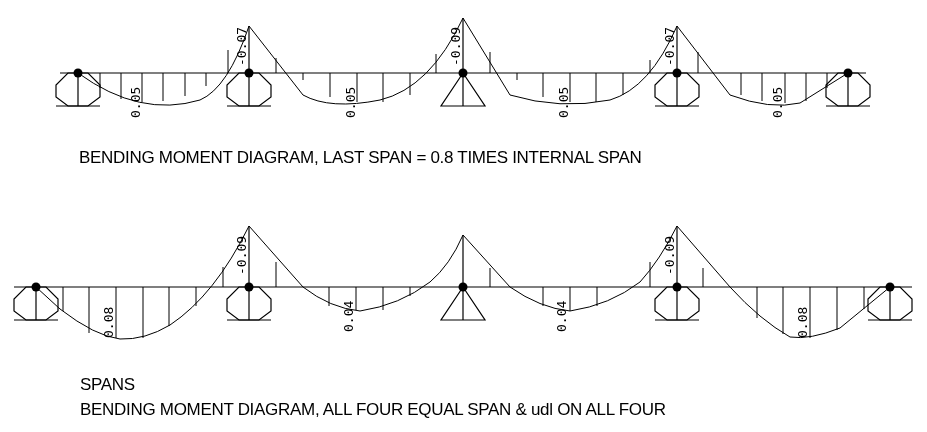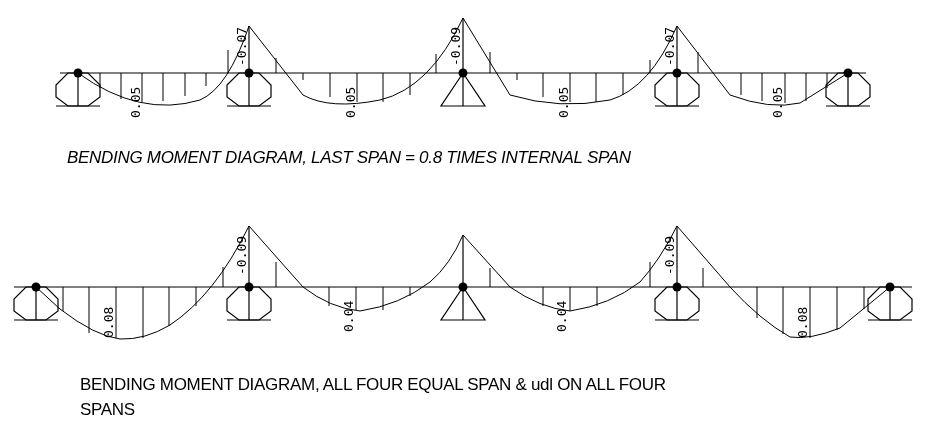--- a/index.html
+++ b/index.html
@@ -175,20 +175,20 @@
 
     <text class="lbl" transform="translate(246,275) rotate(-90)">-0.09</text>
     <text class="lbl" transform="translate(674,275) rotate(-90)">-0.09</text>
     <text class="lbl" transform="translate(113,338) rotate(-90)">0.08</text>
     <text class="lbl" transform="translate(353,332) rotate(-90)">0.04</text>
     <text class="lbl" transform="translate(566,332) rotate(-90)">0.04</text>
     <text class="lbl" transform="translate(807,338) rotate(-90)">0.08</text>
   </g>
 </svg>
 
-<div class="caption" style="left:67px; top:145px;font-style:italic;">
+<div class="caption" style="left:79px; top:145px;">
   <div>BENDING MOMENT DIAGRAM, LAST SPAN = 0.8 TIMES INTERNAL SPAN</div>
 </div>
 
 <div class="caption" style="left:80px; top:372px;">
+  <div>SPANS</div>
   <div>BENDING MOMENT DIAGRAM, ALL FOUR EQUAL SPAN &amp; udl ON ALL FOUR</div>
-  <div>SPANS</div>
 </div>
 
 </body></html>

